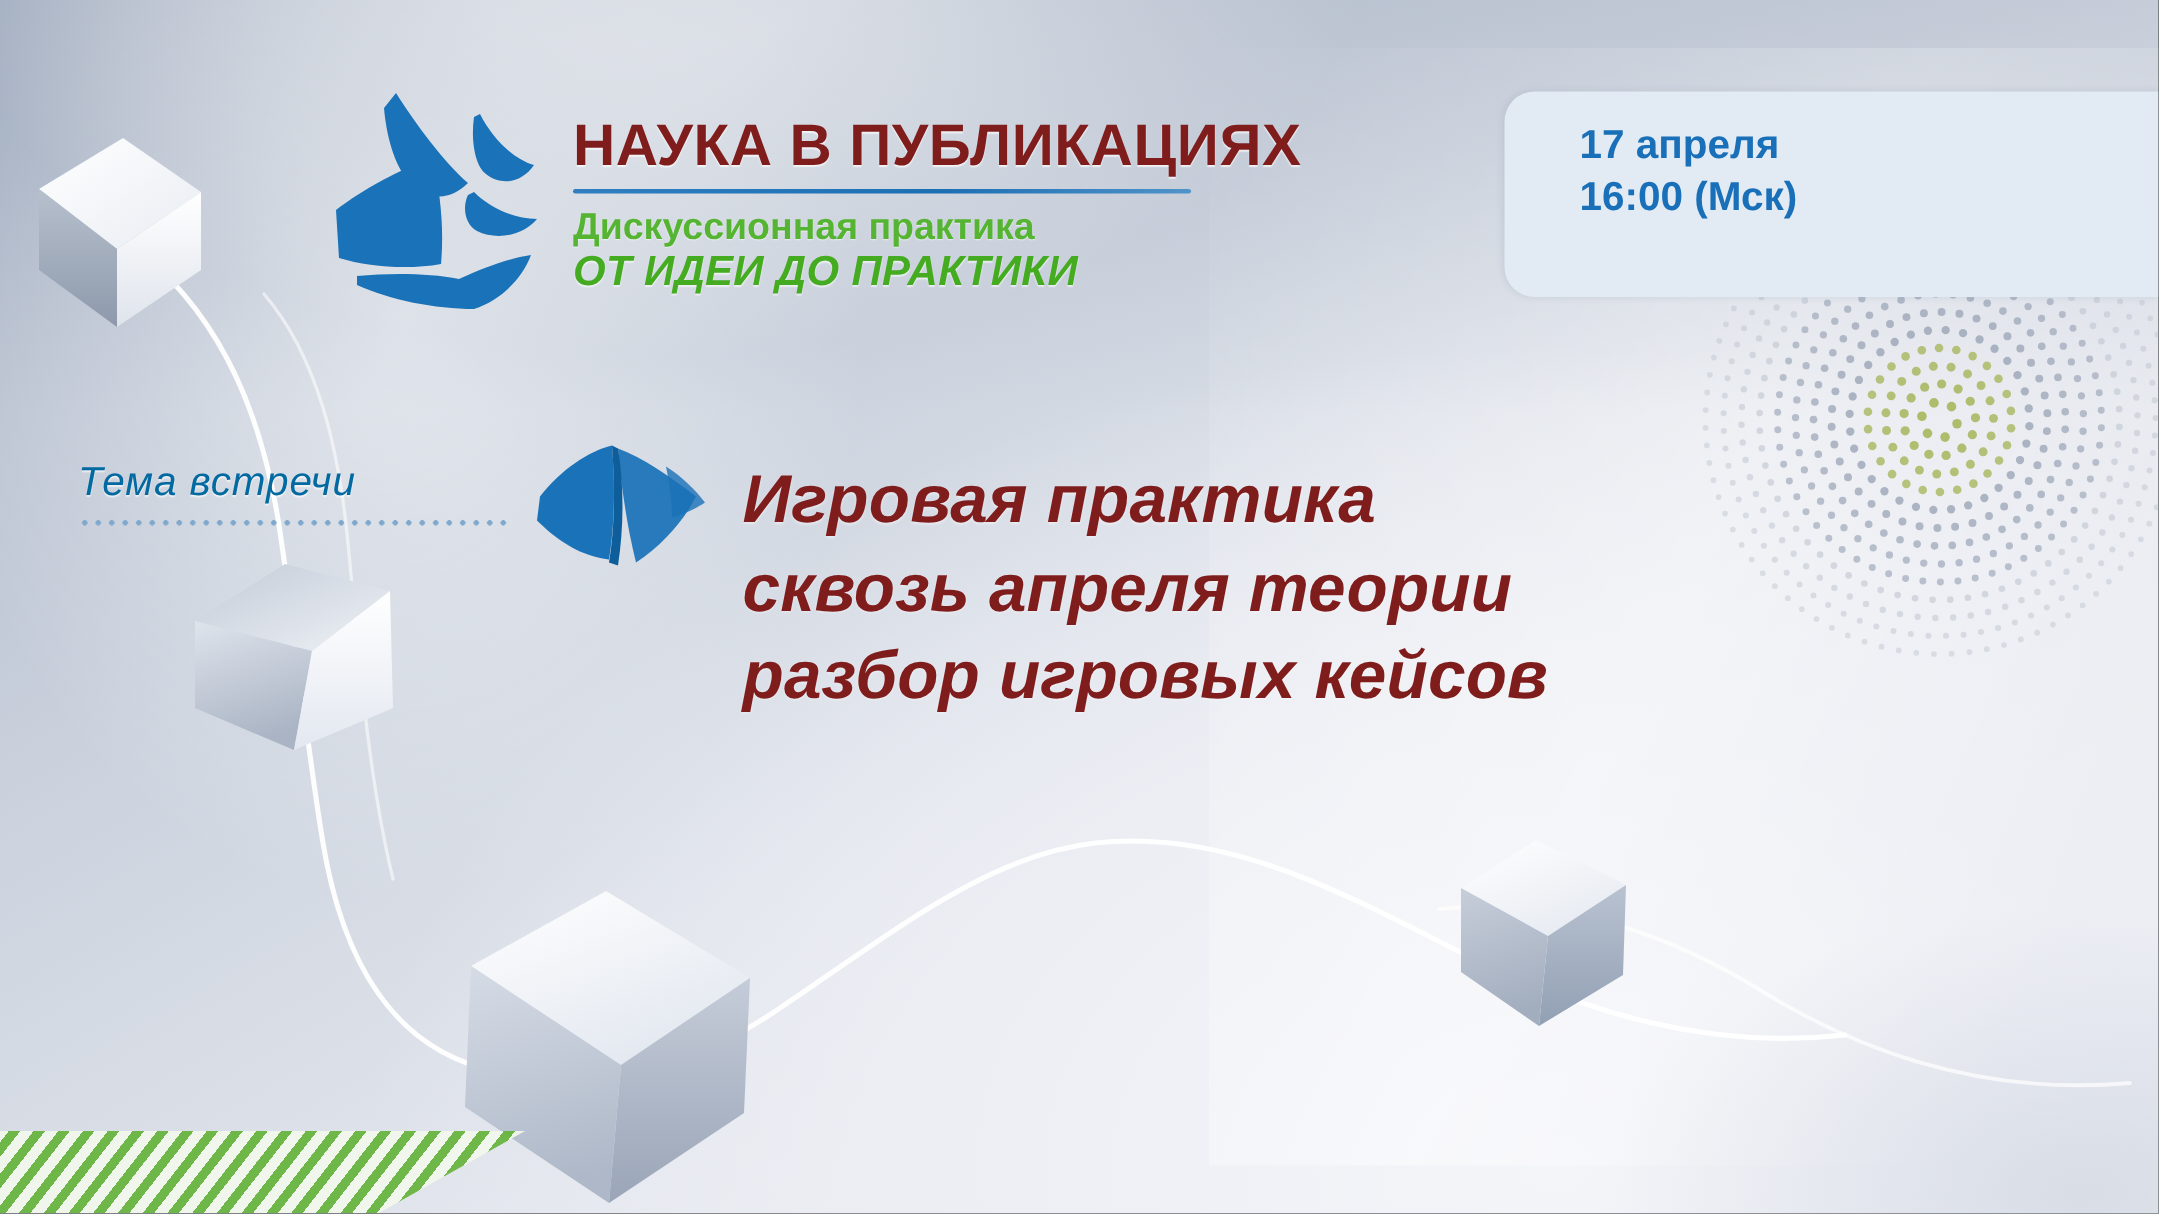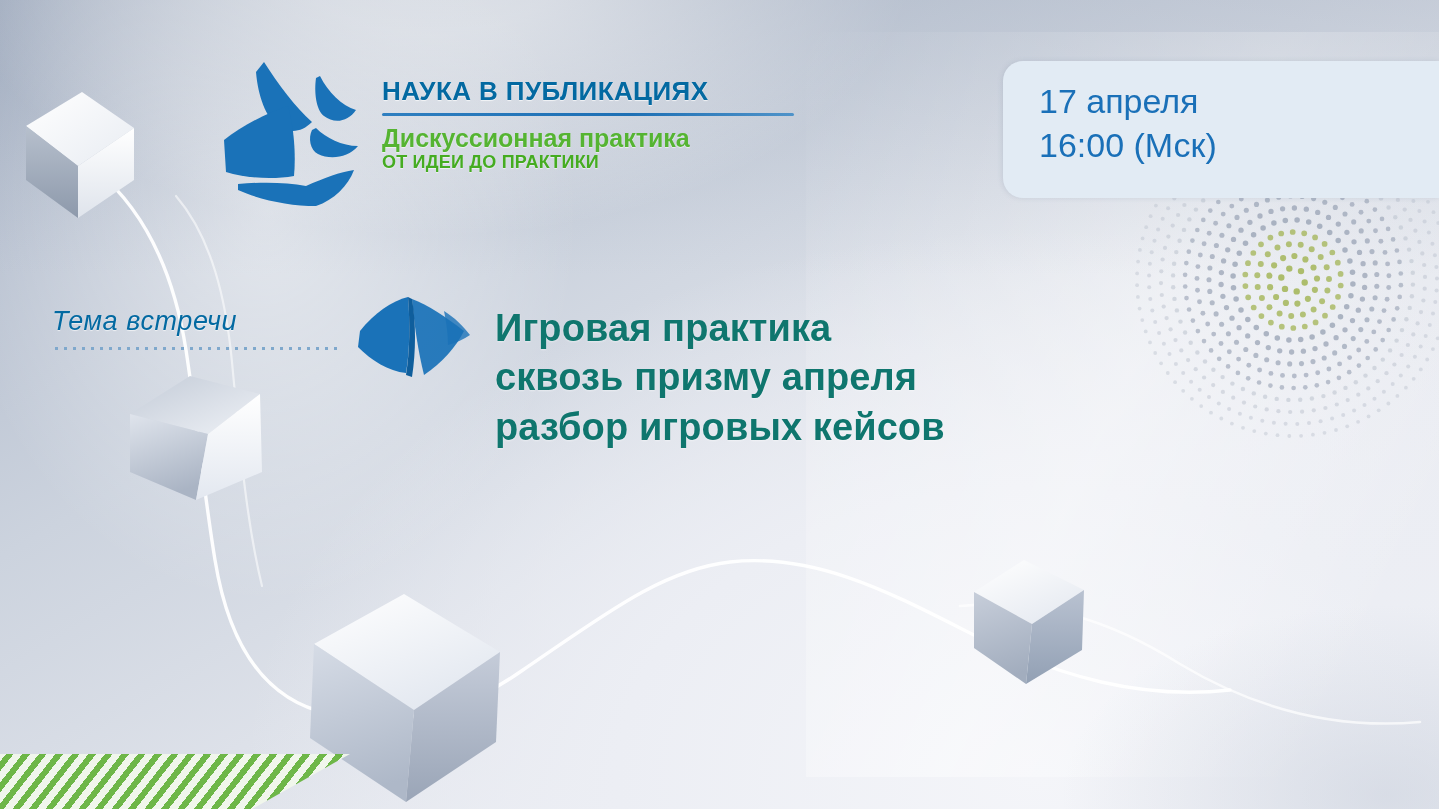--- a/index.html
+++ b/index.html
@@ -54,50 +54,51 @@
   .cube { position: absolute; }
 
   
   .logo-block {
     position: absolute; left: 216px; top: 54px;
     display: flex; align-items: flex-start; gap: 14px;
   }
   .logo-mark { width: 152px; height: 165px; flex: none; }
   .logo-text { padding-top: 24px; }
   .logo-title {
-    font-size: 26px; font-weight: bold; letter-spacing: 0.4px;
-    color: #0369a1; white-space: nowrap; line-height: 1;
+    font-size: 39px; font-weight: bold; letter-spacing: 0.4px;
+    color: #7f1d1d; white-space: nowrap; line-height: 1;
     text-shadow: 0 1px 1px rgba(255,255,255,0.7);
   }
   .logo-rule {
     margin: 9px 0 9px 0; height: 3px; width: 412px;
     background: linear-gradient(90deg, #2f7fc0 0%, #1d6fb4 60%, #4f93c9 100%);
     border-radius: 2px;
   }
   .logo-sub1 {
     font-size: 25px; font-weight: bold; color: #55b432;
     line-height: 1.08; white-space: nowrap;
     text-shadow: 0 1px 1px rgba(255,255,255,0.6);
   }
   .logo-sub2 {
-    font-size: 18px; font-weight: bold; color: #45ac21;
+    font-size: 28px; font-weight: bold; color: #45ac21;
     letter-spacing: 0.2px; line-height: 1.12; white-space: nowrap;
     text-shadow: 0 1px 1px rgba(255,255,255,0.6);
+    font-style: italic;
   }
 
   
   .date-badge {
     position: absolute; left: 1003px; top: 61px; width: 436px; height: 137px;
     background: #e2ebf4;
     border-top-left-radius: 20px; border-bottom-left-radius: 20px;
     box-shadow: -1px 0 5px rgba(120,135,160,0.20);
   }
   .date-badge-inner {
     padding: 18px 0 0 36px;
-    font-size: 34px; font-weight: normal; color: #1a70b8; line-height: 1.30;
+    font-size: 27px; font-weight: bold; color: #1a70b8; line-height: 1.30; margin-left: 14px;
   }
   .date-line { white-space: nowrap; }
 
   
   .topic-label { position: absolute; left: 52px; top: 306px; }
   .topic-label-text {
     font-size: 27px; color: #0369a1; letter-spacing: 0.6px; white-space: nowrap;
     text-shadow: 0 1px 1px rgba(255,255,255,0.65);
     font-style: italic;
   }
@@ -106,23 +107,24 @@
     background-image: radial-gradient(circle, #7fa8cc 0 1.7px, rgba(0,0,0,0) 1.9px);
     background-size: 9px 5px; background-repeat: repeat-x;
   }
 
   
   .book-icon { position: absolute; left: 352px; top: 295px; width: 120px; height: 100px; }
 
   
   .main-title {
     position: absolute; left: 495px; top: 304px; width: 800px;
-    font-size: 38px; font-weight: bold; color: #0f766e;
+    font-size: 45px; font-weight: bold; color: #7f1d1d;
     line-height: 1.30; letter-spacing: 0.1px;
     text-shadow: 0 1px 2px rgba(255,255,255,0.45);
+    font-style: italic;
   }
   .title-line { white-space: nowrap; }
 
   
   .green-stripes {
     position: absolute; left: 0; top: 754px; width: 350px; height: 55px;
     background: repeating-linear-gradient(
       -52deg,
       #64b33a 0px, #64b33a 6px,
       #f2f8ec 6px, #f2f8ec 13px
@@ -865,17 +867,17 @@
         <path d="M8 36 C22 18, 40 6, 56 2 C58 26, 58 54, 54 78 C36 76, 20 66, 6 52 Z"></path>
         <path d="M60 4 C76 10, 94 22, 112 36 C104 52, 90 68, 72 80 C66 56, 62 28, 60 4 Z" opacity="0.93"></path>
         <path d="M56 2 C58 28, 58 56, 54 80 L60 82 C64 56, 64 28, 60 4 Z" fill="#0f5e9c"></path>
         <path d="M92 16 C102 22, 112 32, 118 40 C112 44, 104 48, 96 50 C96 38, 94 26, 92 16 Z" opacity="0.8"></path>
       </g>
     </svg>
   </div>
 
   <div class="main-title">
     <div class="title-line">Игровая практика</div>
-    <div class="title-line">сквозь призму апреля</div>
+    <div class="title-line">сквозь апреля теории</div>
     <div class="title-line">разбор игровых кейсов</div>
   </div>
 
 </div>
 
 </body></html>

